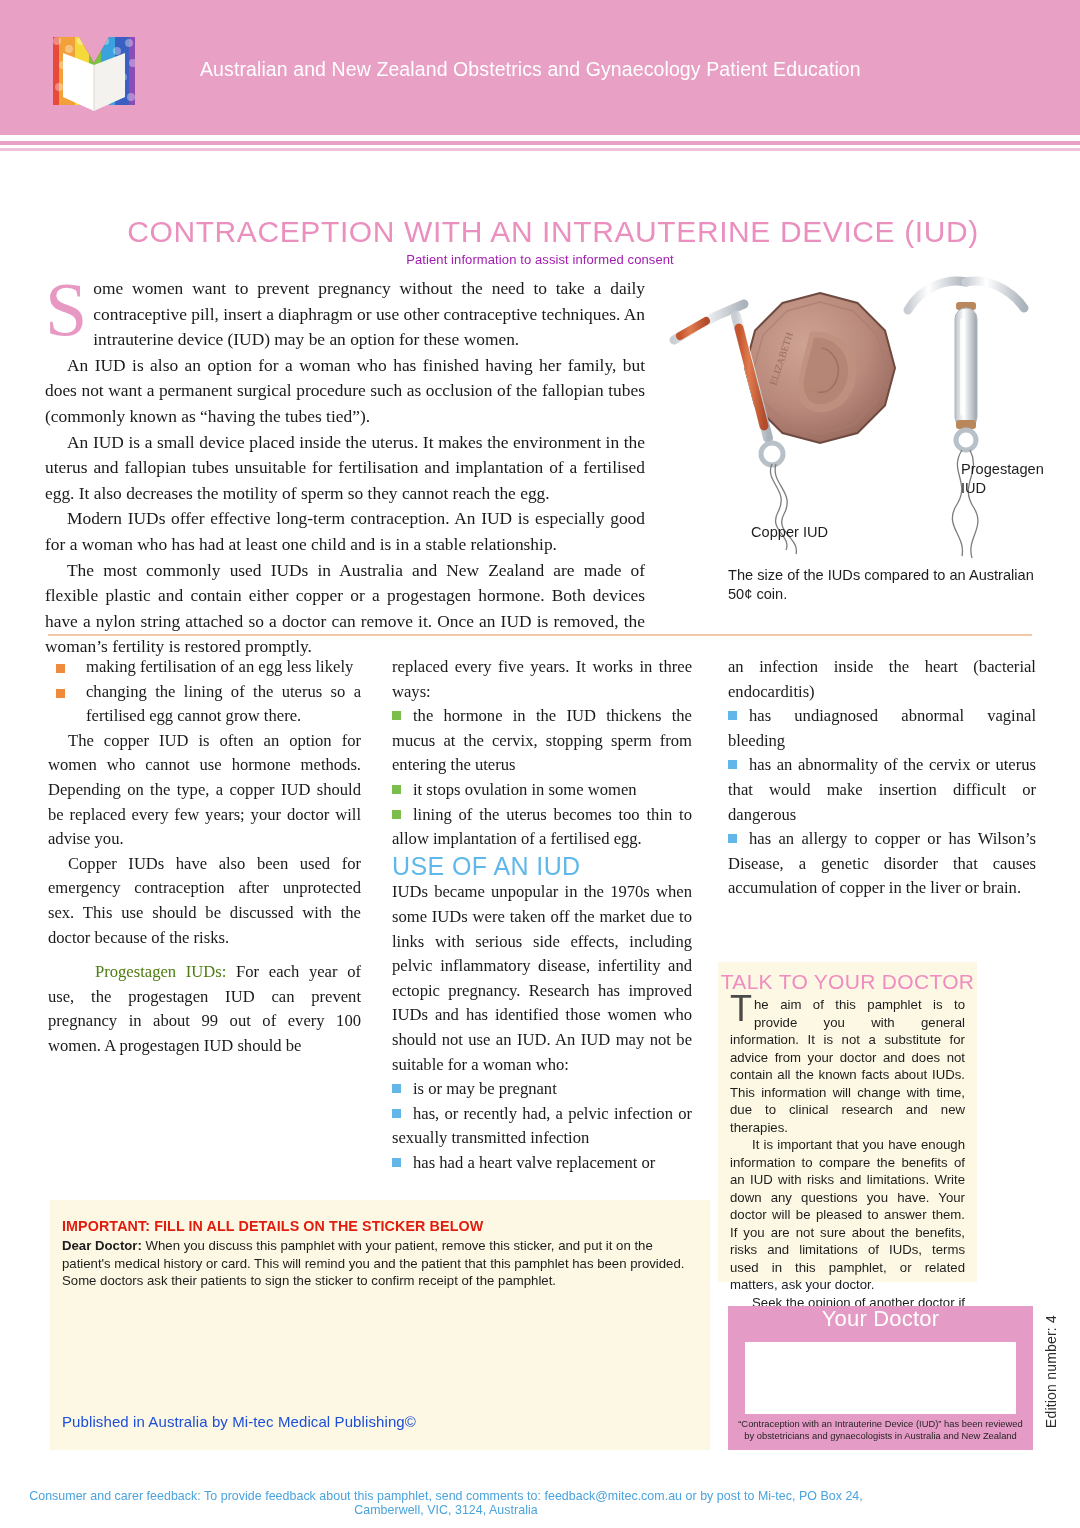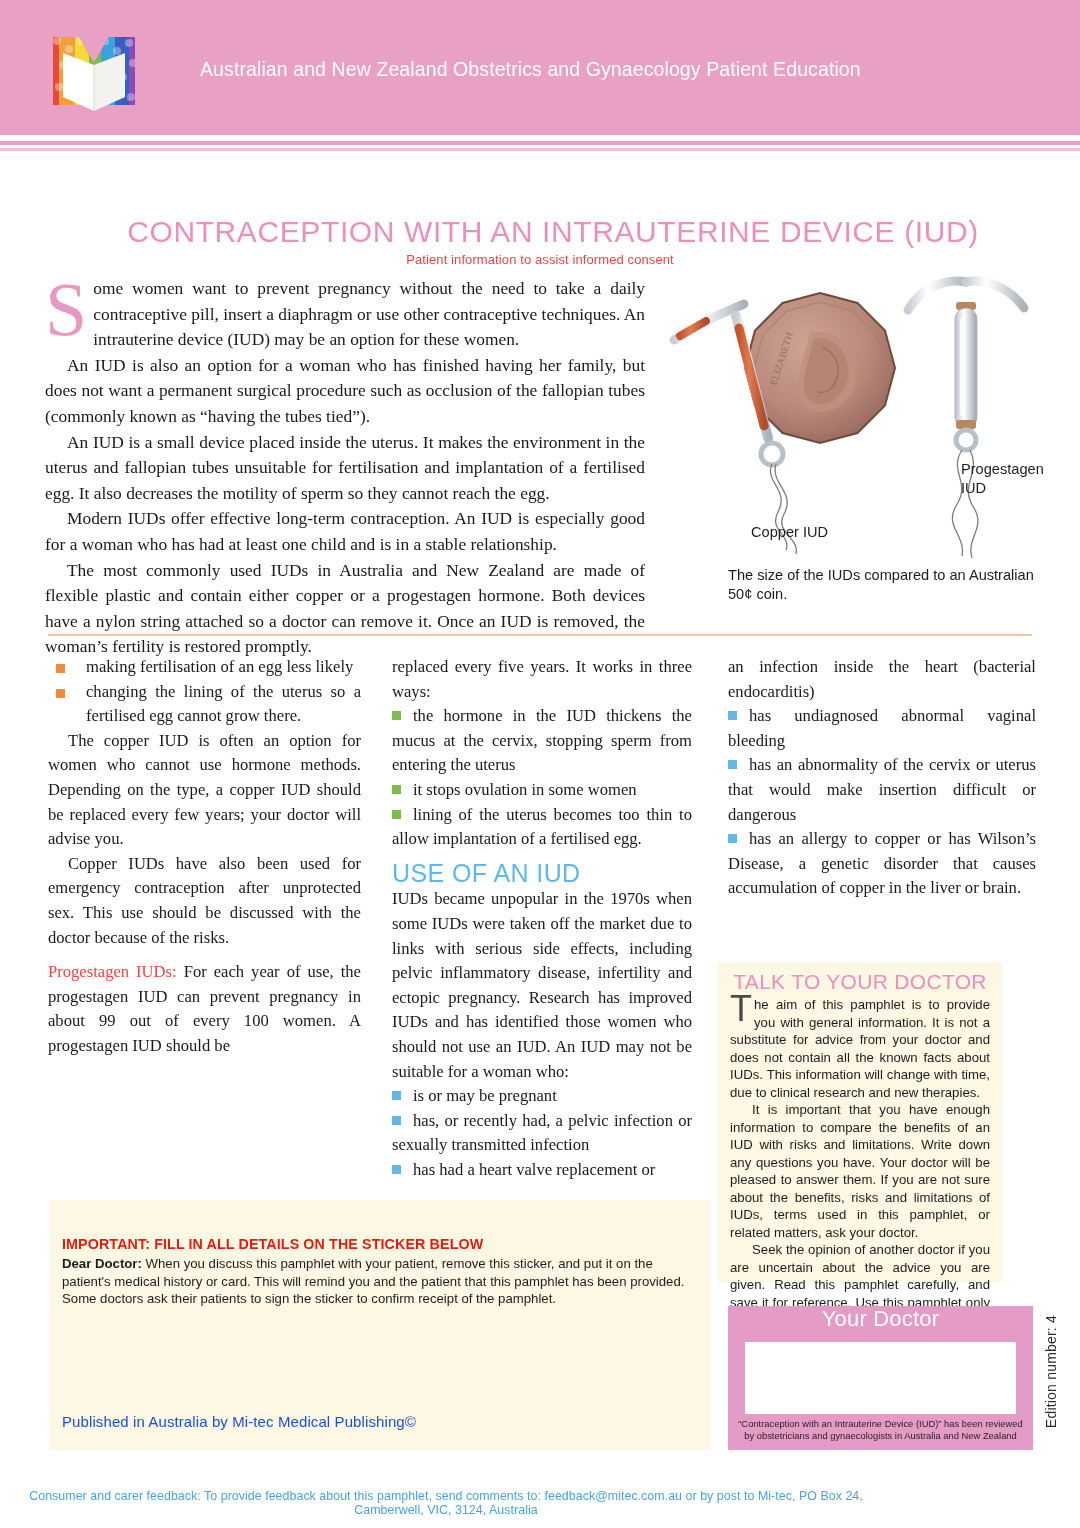--- a/index.html
+++ b/index.html
@@ -29,21 +29,21 @@
     font-family:"Liberation Sans", sans-serif;
   }
 
   
   .doc-title{
     position:absolute;left:13px;top:215px;width:1080px;text-align:center;
     font-size:30px;color:#ea8fbe;letter-spacing:.6px;font-weight:400;
   }
   .doc-subtitle{
     position:absolute;left:0;top:252px;width:1080px;text-align:center;
-    font-size:13px;color:#ef4444;letter-spacing:.1px;
+    font-size:13px;color:#a21caf;letter-spacing:.1px;
   }
 
   
   .intro{
     position:absolute;left:45px;top:276px;width:600px;
     font-family:"Liberation Serif", serif;
     font-size:17.4px;line-height:25.6px;color:#1a1a1a;
     text-align:justify;
   }
   .intro p{margin:0;text-indent:22px;}
@@ -79,42 +79,42 @@
     font-size:16.6px;line-height:24.6px;color:#1a1a1a;
     text-align:justify;
   }
   .col p{margin:0;text-indent:20px;}
   .col p.noindent{text-indent:0;}
   .col1{left:48px;width:313px;}
   .col2{left:392px;width:300px;}
   .col3{left:728px;width:308px;}
 
   .lead-copper{color:#ef8b3c;}
-  .lead-prog{color:#ef4444;}
+  .lead-prog{color:#4d7c0f;margin-left:47px;}
 
   .bullets{margin:0;padding:0;list-style:none;}
   .bullets li{position:relative;padding-left:38px;text-indent:0;text-align:justify;}
   .bullets li .sq{
     position:absolute;left:8px;top:9px;width:9px;height:9px;display:block;
   }
   .bullets-hang li{padding-left:0;text-indent:0;}
   .bullets-hang li .sq{position:relative;display:inline-block;left:0;top:0;margin-right:12px;vertical-align:1px;}
 
   .sq-orange{background:#ef8b3c;}
   .sq-green{background:#7cbe4c;}
   .sq-blue{background:#63b7e8;}
 
   .sec-head{
     color:#5fb8ea;font-size:25px;font-family:"Liberation Sans",sans-serif;
-    font-weight:400;letter-spacing:.4px;margin:9px 0 2px 0;text-indent:0;
+    font-weight:400;letter-spacing:.4px;margin:2px 0 2px 0;text-indent:0;
   }
 
   
   .talkbox{
-    position:absolute;left:718px;top:962px;width:284px;height:320px;
+    position:absolute;left:718px;top:962px;width:259px;height:320px;
     background:#fdf8e3;
   }
   .talk-title{
     text-align:center;color:#ef8cc0;font-size:21px;letter-spacing:.3px;
     padding-top:8px;
   }
   .talk-body{
     font-family:"Liberation Sans",sans-serif;
     font-size:13.2px;line-height:17.5px;color:#1d1d1d;
     padding:2px 12px 0 12px;text-align:justify;
@@ -127,21 +127,20 @@
   }
 
   
   .sticker{
     position:absolute;left:50px;top:1200px;width:660px;height:250px;
     background:#fdf8e3;
   }
   .sticker-head{
     color:#e11d10;font-size:14.3px;font-weight:bold;letter-spacing:.1px;
     padding:18px 0 0 12px;
-    margin-top:18px;
   }
   .sticker-body{
     font-size:13.2px;line-height:17.6px;color:#1d1d1d;
     padding:3px 18px 0 12px;
   }
   .sticker-body b{font-weight:bold;}
   .published{
     position:absolute;left:12px;bottom:20px;
     font-size:15px;color:#1d4ed8;letter-spacing:.1px;
   }

